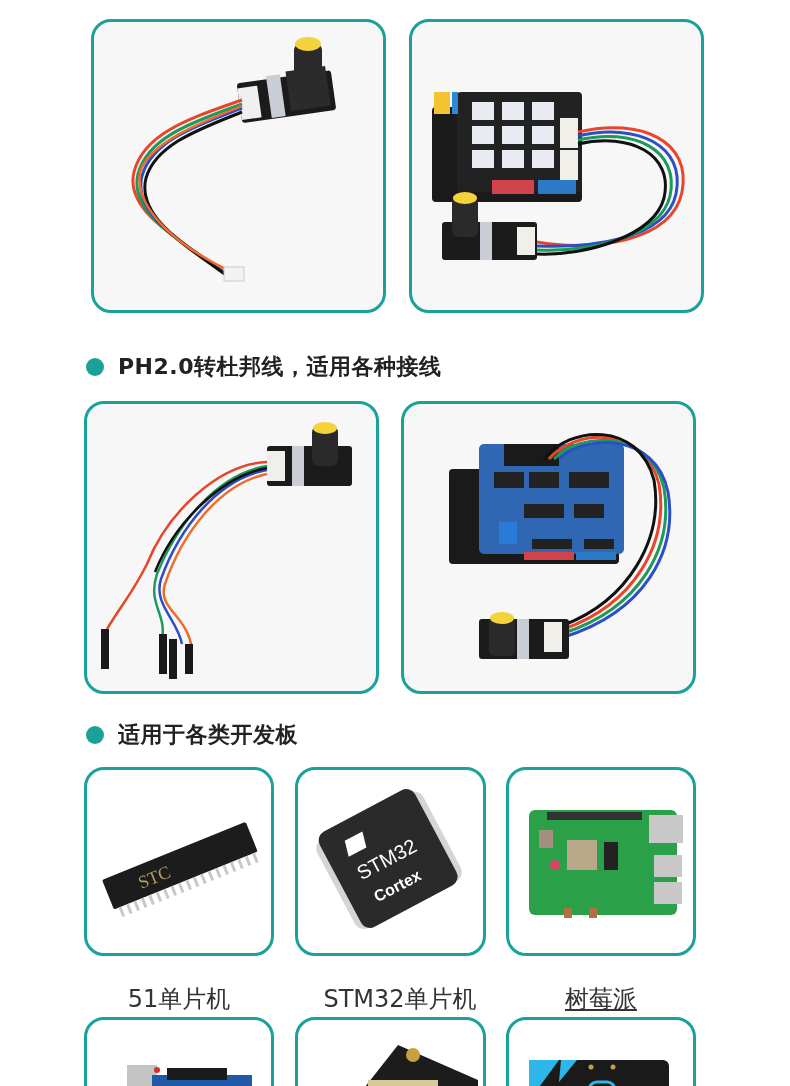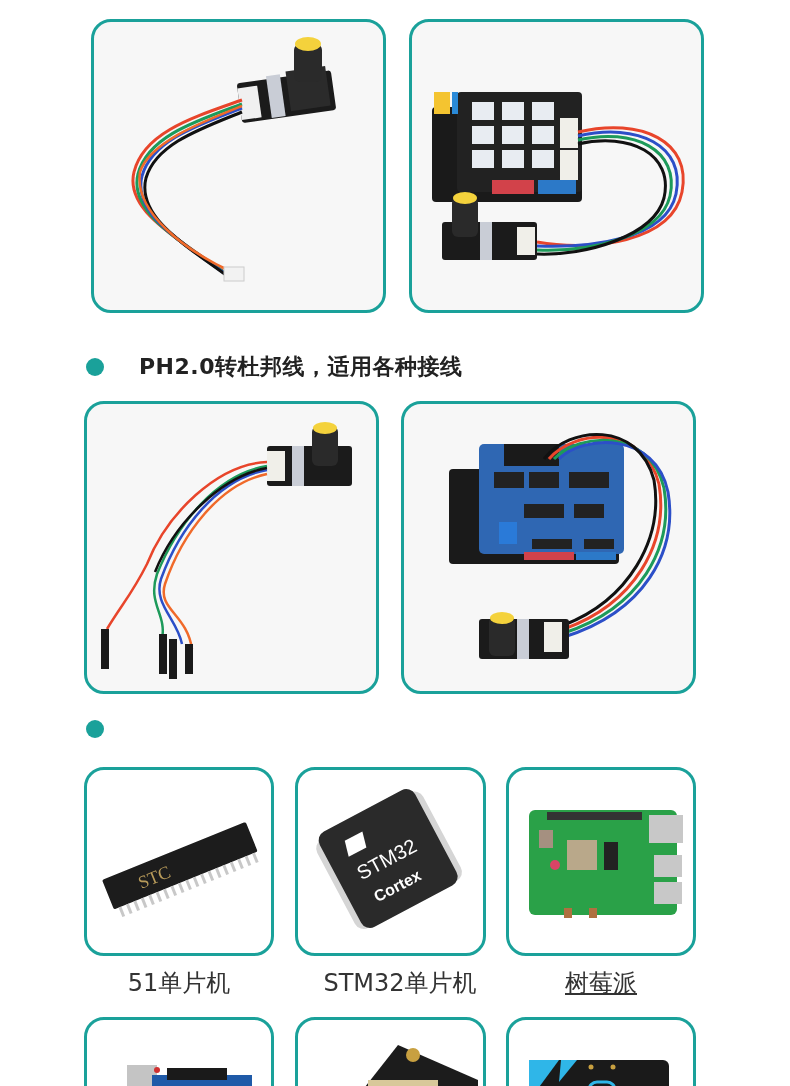--- a/index.html
+++ b/index.html
@@ -9,29 +9,29 @@
     font-family: "DejaVu Sans", "Liberation Sans", sans-serif;
   }
   .card {
     position: absolute; box-sizing: border-box;
     border: 3px solid #1aa19a; border-radius: 20px;
     background: #f7f7f7; overflow: hidden;
   }
   .card.white { background: #ffffff; }
   .heading {
     position: absolute; display: flex; align-items: center;
-    font-size: 22px; font-weight: bold; color: #222222; letter-spacing: 0.5px; gap: 21px;
+    font-size: 22px; font-weight: bold; color: #222222; letter-spacing: 0.5px;
   }
   .dot {
     width: 18px; height: 18px; border-radius: 50%;
     background: #1aa19a; margin-right: 14px; flex: none;
   }
   .caption {
     position: absolute; text-align: center; font-size: 24px;
-    color: #333333; width: 200px;
+    color: #333333; width: 200px; margin-top: 16px;
   }
   svg { display: block; }
 </style>
 </head>
 <body>
 
 <div class="card" style="left:91px;top:19px;width:295px;height:294px;">
   <svg width="289" height="288">
 
     <rect x="145" y="55" width="95" height="40" rx="3" fill="#1b1b1b" transform="rotate(-8 190 75)"></rect>
@@ -131,20 +131,21 @@
     <rect x="75" y="215" width="90" height="40" rx="3" fill="#1b1b1b"></rect>
     <rect x="113" y="215" width="12" height="40" fill="#c9cdd6"></rect>
     <rect x="140" y="218" width="18" height="30" fill="#f0efe9"></rect>
     <rect x="85" y="212" width="26" height="40" rx="6" fill="#2a2a2a"></rect>
     <ellipse cx="98" cy="214" rx="12" ry="6" fill="#f4d23c"></ellipse>
   </svg>
 </div>
 
 <div class="heading" style="left:86px;top:720px;">
   <span class="dot"></span>
+  <span>适用于各类开发板</span>
 </div>
 
 <div class="card white" style="left:84px;top:767px;width:190px;height:189px;">
   <svg width="184" height="183">
     <g transform="rotate(-22 92 95)">
       <rect x="15" y="80" width="155" height="32" rx="2" fill="#1c1c1c"></rect>
       <g fill="#c8c8c8">
         <rect x="20" y="112" width="3" height="10"></rect>
           <rect x="28" y="112" width="3" height="10"></rect>
           <rect x="36" y="112" width="3" height="10"></rect>

